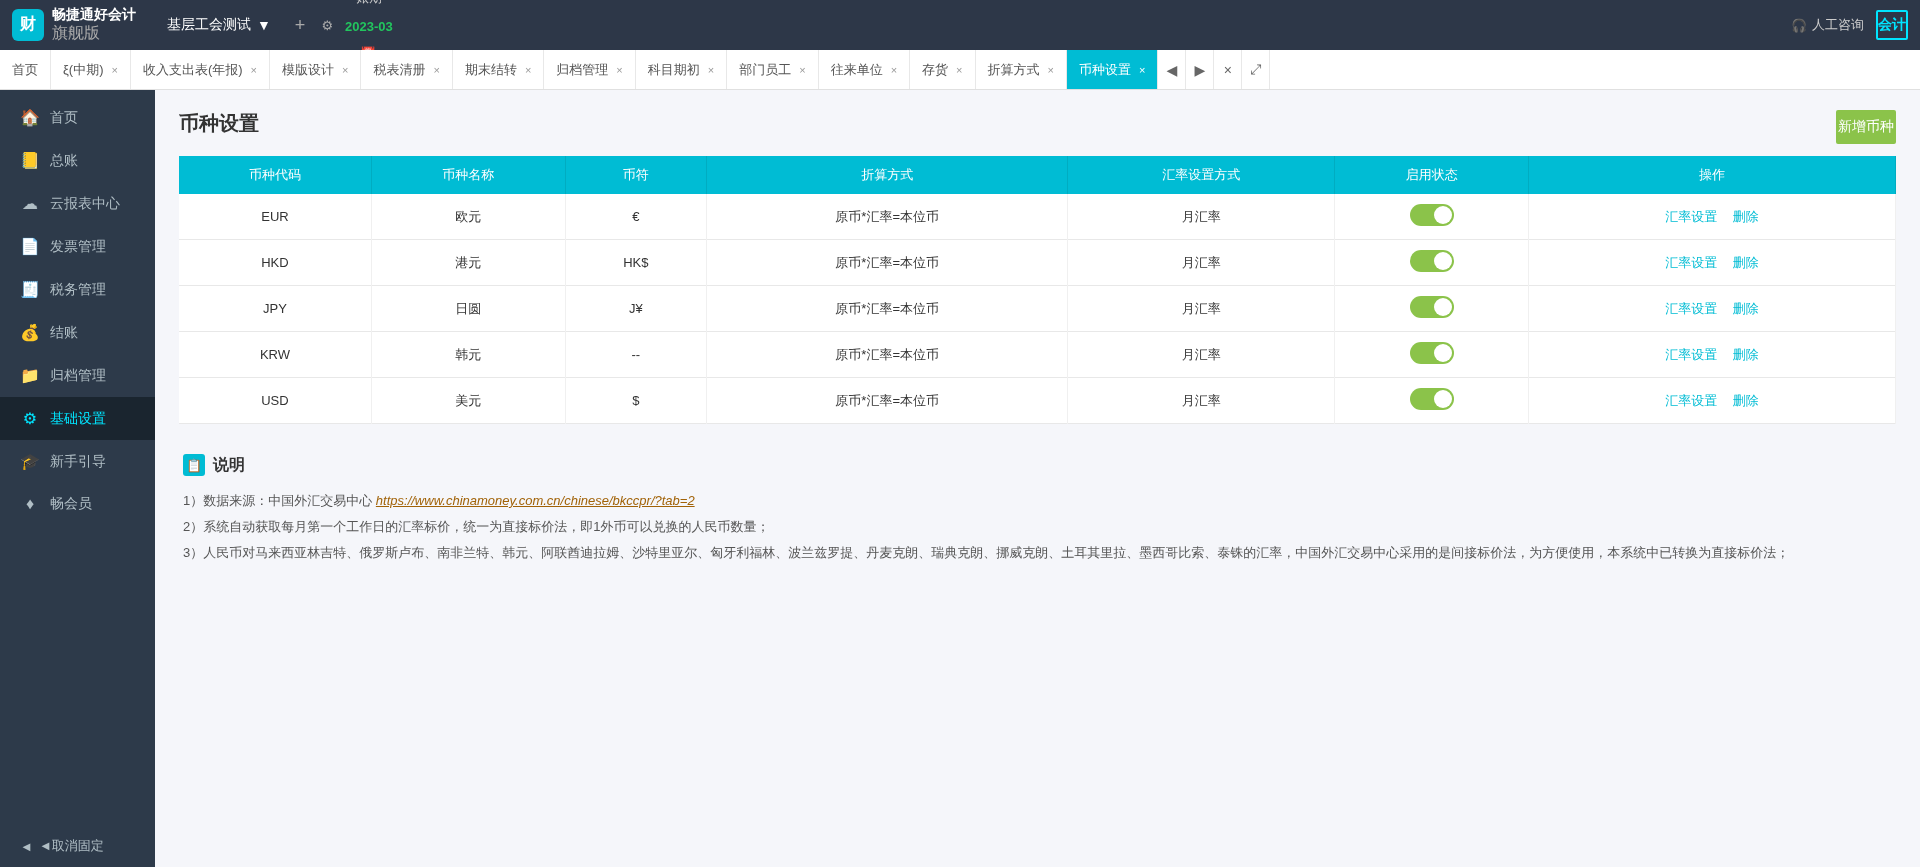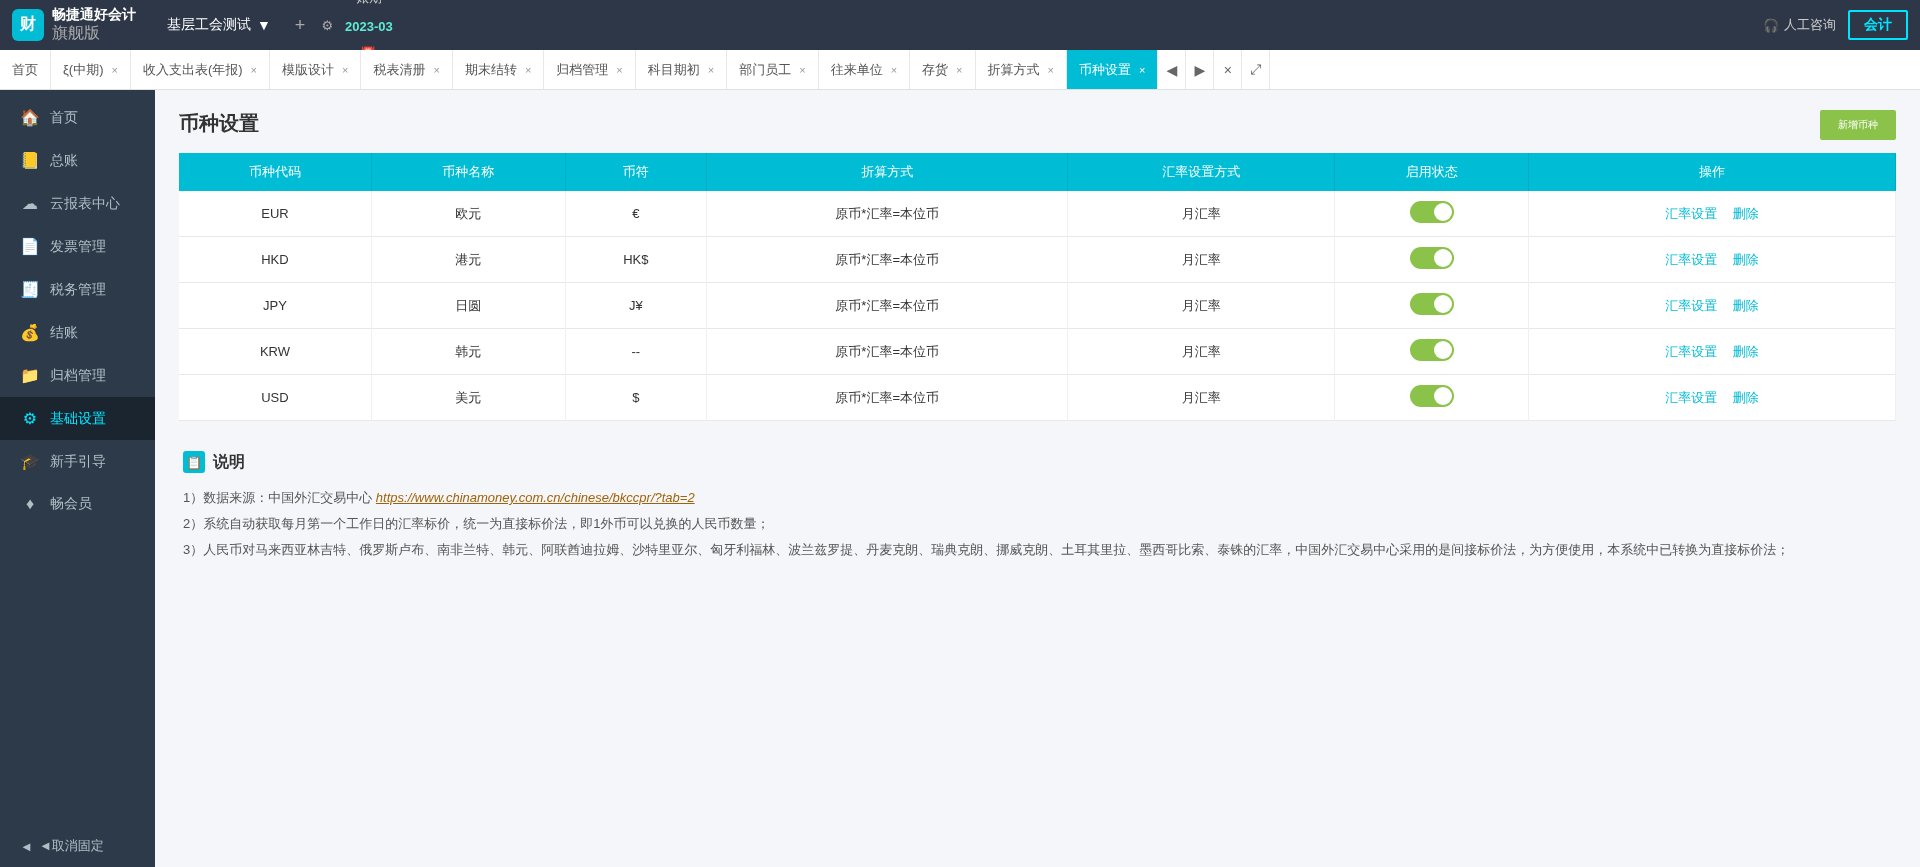--- a/index.html
+++ b/index.html
@@ -50,21 +50,21 @@
     .header-right {
       display: flex; align-items: center; gap: 12px;
     }
     .help-btn {
       color: #ccc; font-size: 13px; cursor: pointer; display: flex; align-items: center; gap: 4px;
     }
     .account-btn {
       border: 2px solid #00e5ff;
       color: #00e5ff;
       background: transparent;
-      padding: 4px 14px;
+      padding: 4px 0;
       font-size: 14px;
       font-weight: bold;
       cursor: pointer;
       border-radius: 2px;
     }
 
     
     .tab-bar {
       height: 40px;
       background: #fff;
@@ -156,22 +156,22 @@
     .page-title {
       font-size: 20px;
       color: #333;
       font-weight: bold;
       margin-bottom: 16px;
     }
     .new-btn {
       background: #8bc34a;
       color: white;
       border: none;
-      padding: 8px 18px;
-      font-size: 10px;
+      padding: 8px 2px;
+      font-size: 14px;
       cursor: pointer;
       border-radius: 2px;
       float: right;
       margin-bottom: 12px;
     }
     .clearfix::after { content: ''; display: table; clear: both; }
 
     
     .data-table {
       width: 100%;
@@ -278,21 +278,21 @@
     <div class="company-selector">
       <span>基层工会测试</span>
       <span>▼</span>
     </div>
     <div class="header-icons">
       <span style="cursor:pointer; color:#aaa; font-size:18px;">+</span>
       <span style="cursor:pointer; color:#aaa;">⚙</span>
     </div>
     <div class="period-area">
       <span>账期</span>
-      <span style="color:#5eead4; font-weight:bold;">2023-03</span>
+      <span style="color:#22c55e; font-weight:bold;">2023-03</span>
       <span style="cursor:pointer; color:#00bcd4;">📅</span>
     </div>
   </div>
   <div class="header-right">
     <div class="help-btn">
       <span>🎧</span>
       <span>人工咨询</span>
     </div>
     <button class="account-btn">会计</button>
   </div>

